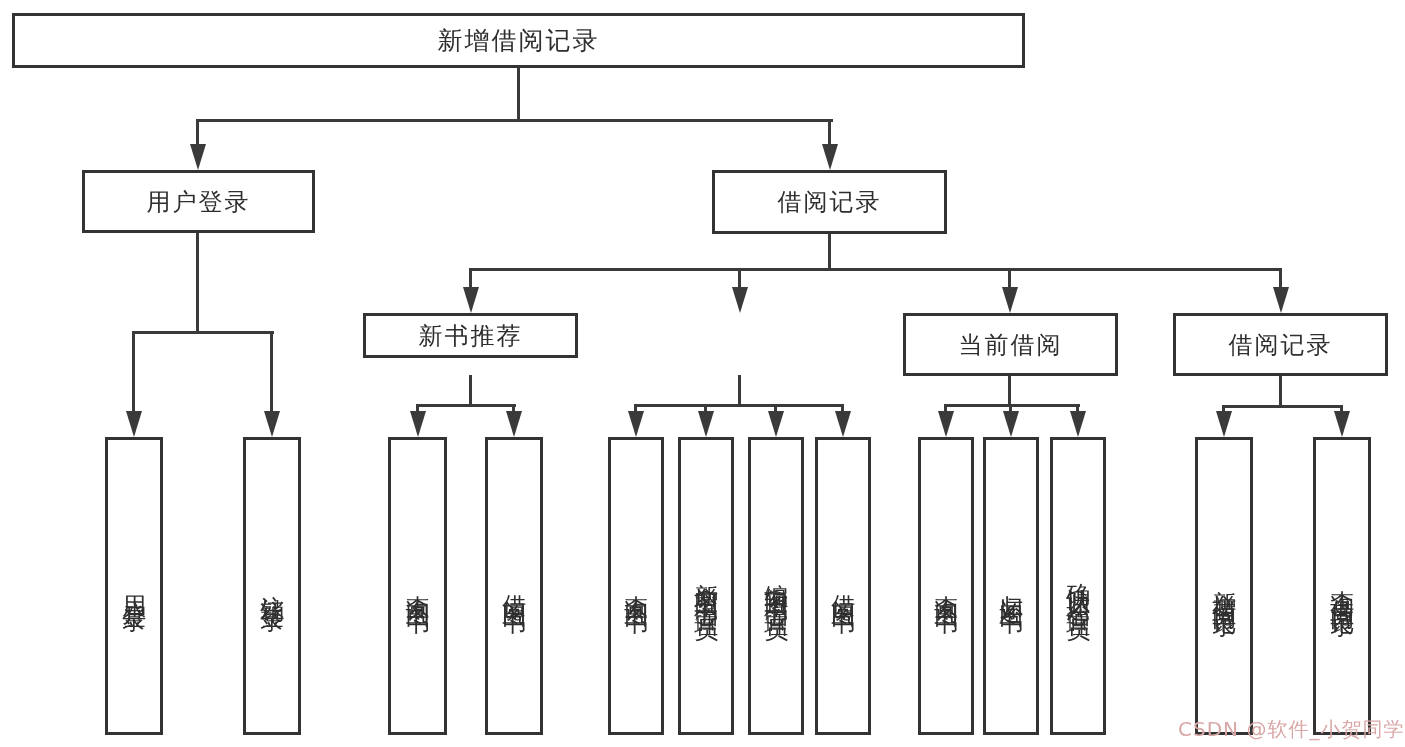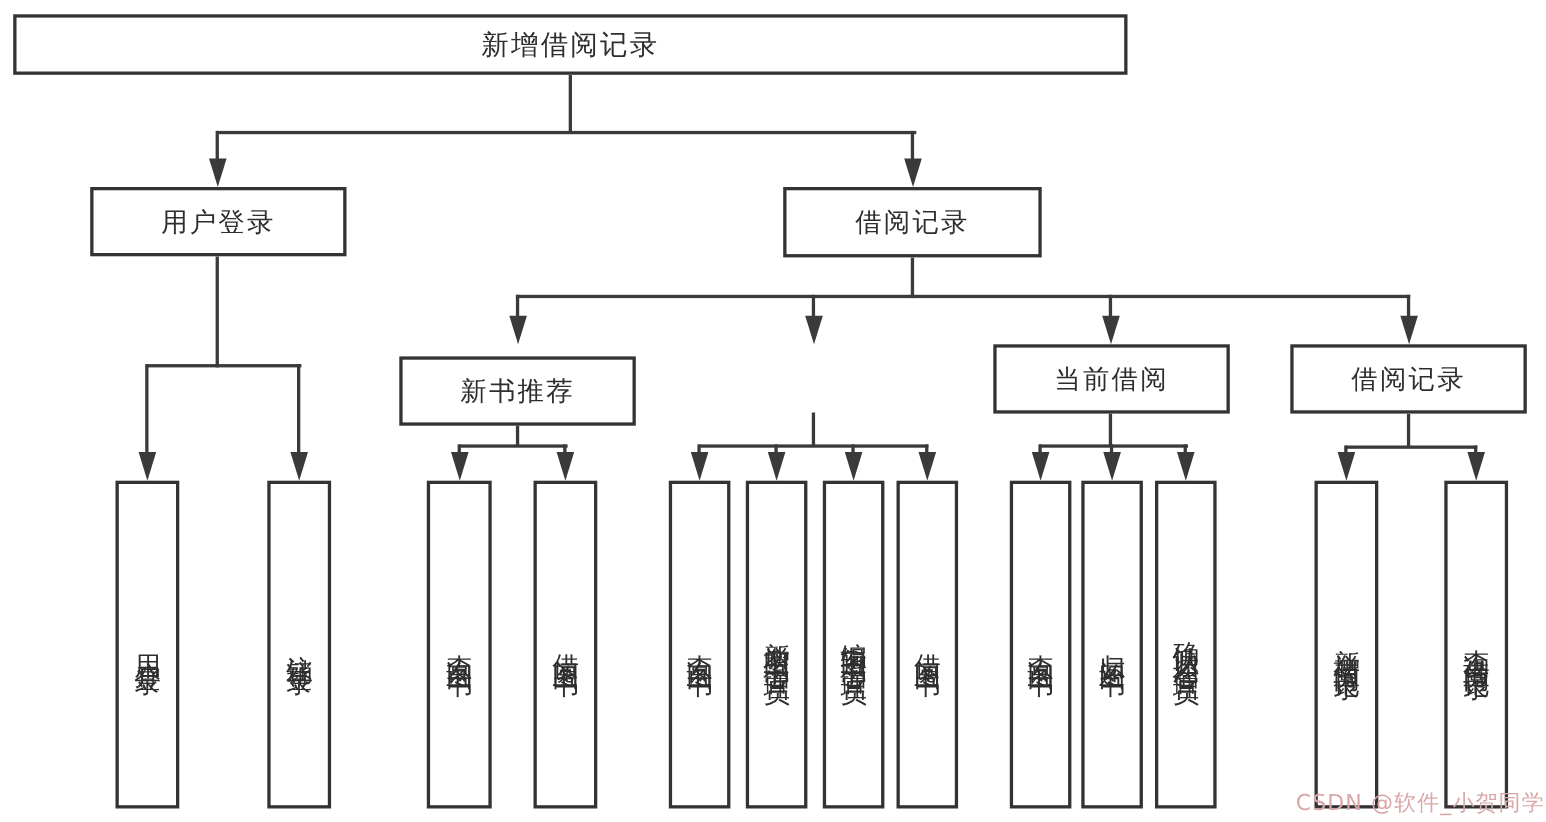--- a/index.html
+++ b/index.html
@@ -120,21 +120,21 @@
     <span>新增借阅记录</span>
   </div>
 
   <div class="node hlabel" style="left:82px;top:170px;width:233px;height:63px">
     <span>用户登录</span>
   </div>
   <div class="node hlabel" style="left:712px;top:170px;width:235px;height:64px">
     <span>借阅记录</span>
   </div>
 
-  <div class="node hlabel" style="left:363px;top:324px;width:215px;height:63px">
+  <div class="node hlabel" style="left:363px;top:313px;width:215px;height:45px">
     <span>新书推荐</span>
   </div>
   <div class="node hlabel" style="left:1173px;top:313px;width:215px;height:63px">
     <span>借阅记录</span>
   </div>
   <div class="node hlabel" style="left:903px;top:313px;width:215px;height:63px">
     <span>当前借阅</span>
   </div>
 
   <div class="node vlabel" style="left:105px;top:437px;width:58px;height:298px">

